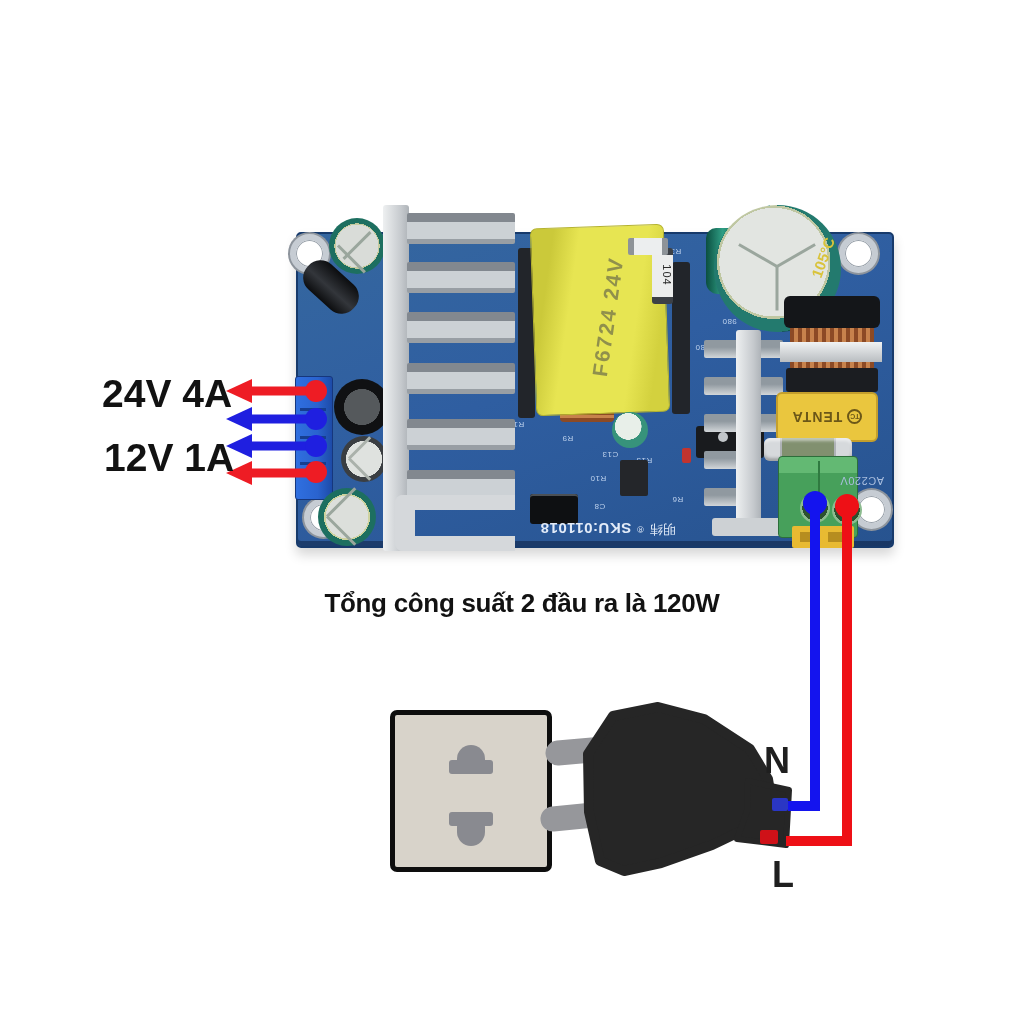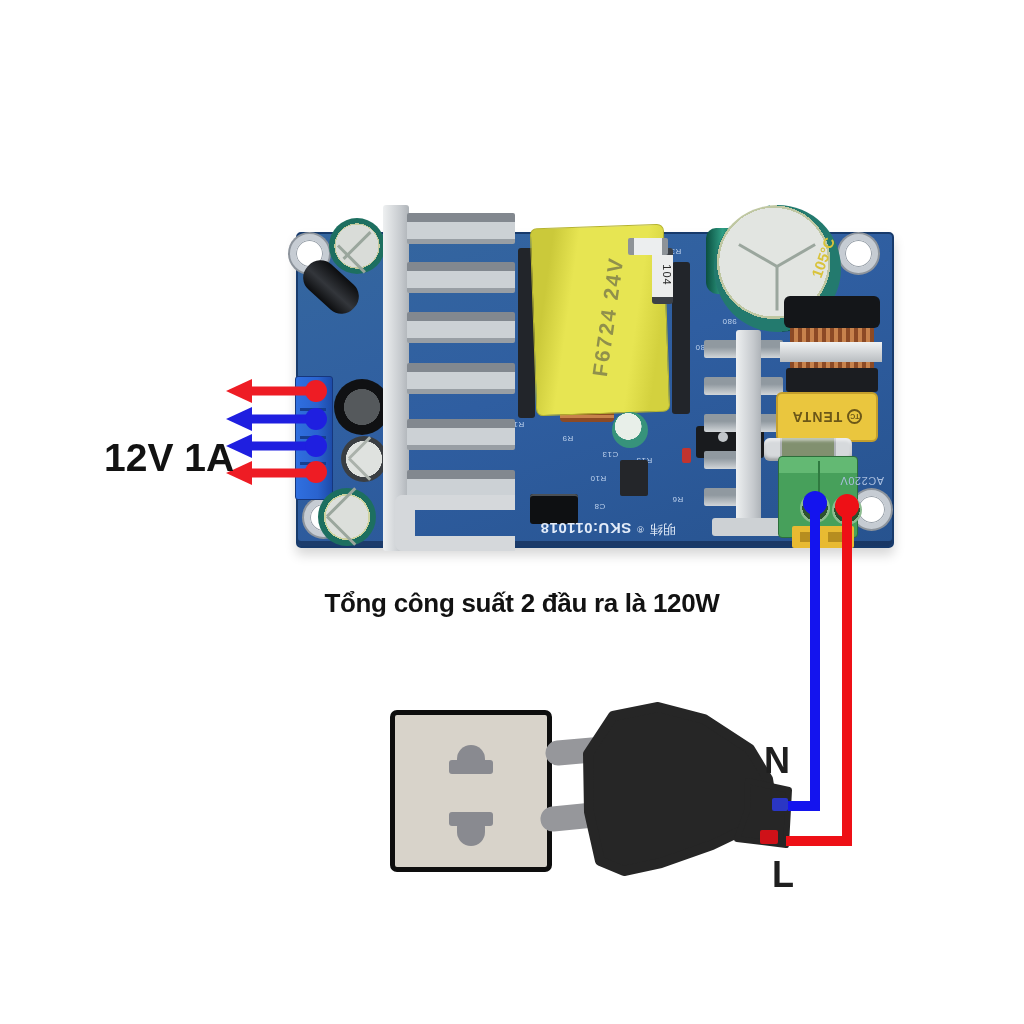--- a/index.html
+++ b/index.html
@@ -219,17 +219,18 @@
     <polygon points="748,781 789,790 786,845 737,839 747,811" style="fill:var(--plug-black,#262626);stroke:var(--plug-black,#262626);" stroke-width="6" stroke-linejoin="round"></polygon>
     <rect x="772" y="798" width="16" height="13" rx="2" fill="#2a36c4"></rect>
     <rect x="760" y="830" width="18" height="14" rx="2" fill="#cf1118"></rect>
 
     <circle cx="815" cy="503" r="12" style="fill:var(--wire-neutral-blue,#1414ee);"></circle>
     <circle cx="847" cy="506" r="12" style="fill:var(--wire-live-red,#ee1016);"></circle>
     <path d="M815 503 L815 806 L788 806" fill="none" style="stroke:var(--wire-neutral-blue,#1414ee);" stroke-width="10" stroke-linejoin="miter"></path>
     <path d="M847 506 L847 841 L786 841" fill="none" style="stroke:var(--wire-live-red,#ee1016);" stroke-width="10" stroke-linejoin="miter"></path>
   </svg>
 
+  <div class="lbl" style="left:102px;top:372px;font-size:39px;font-weight:bold;">24V 4A</div>
   <div class="lbl" style="left:104px;top:436px;font-size:39px;font-weight:bold;">12V 1A</div>
   <div class="lbl" style="left:16px;top:588px;width:1012px;text-align:center;font-size:26px;font-weight:600;letter-spacing:-.3px;">Tổng công suất 2 đầu ra là 120W</div>
   <div class="lbl" style="left:764px;top:740px;font-size:36px;font-weight:bold;color:#1f1f1f;">N</div>
   <div class="lbl" style="left:772px;top:854px;font-size:36px;font-weight:bold;color:#1f1f1f;">L</div>
 </div>
 
 </body></html>

